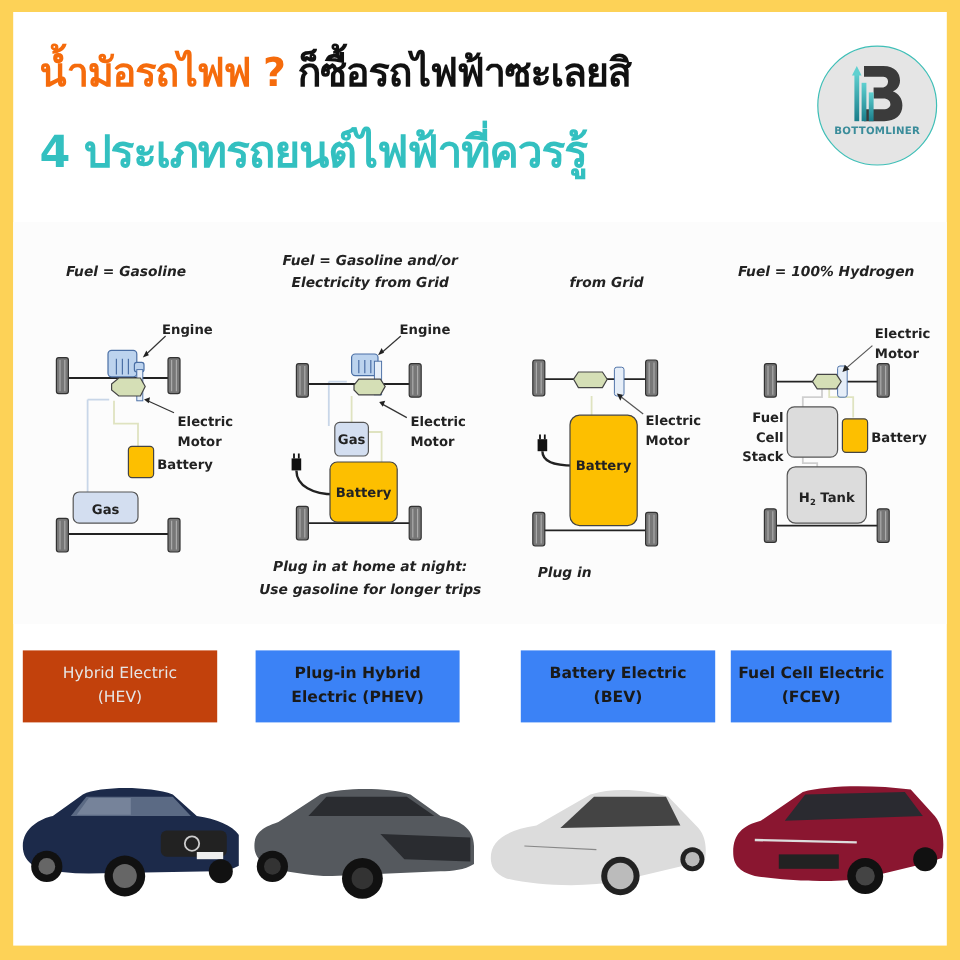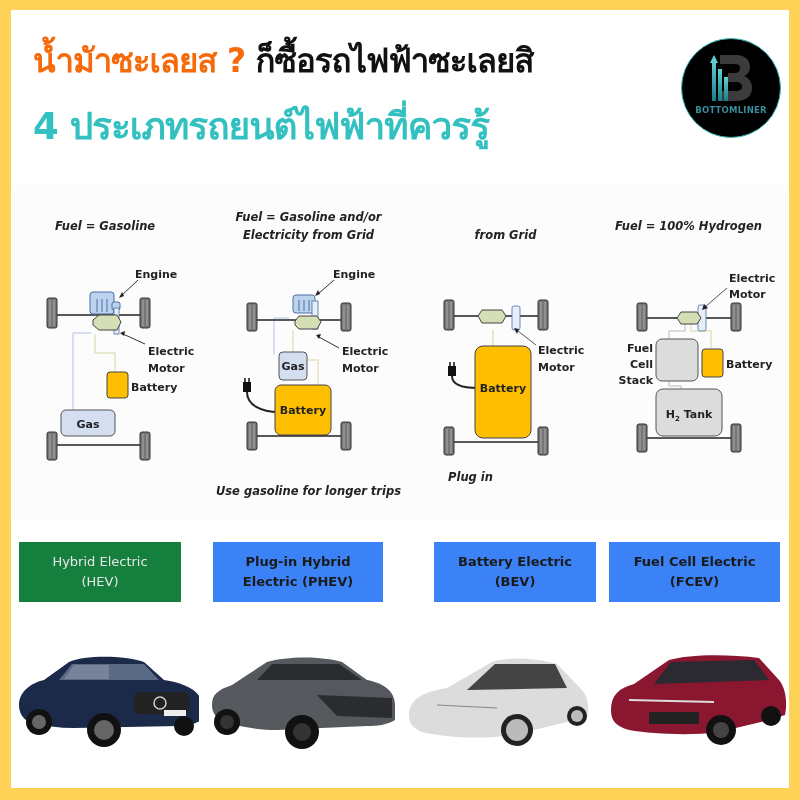--- a/index.html
+++ b/index.html
@@ -33,21 +33,21 @@
   .title-1 .part-a { color: #f56b0c; }
   .title-1 .part-b { color: #111111; }
   .title-2 { top: 86px; font-size: 37px; color: #33c0c0; }
 
   .logo {
     position: absolute;
     left: 670px; top: 28px;
     width: 100px; height: 100px;
     border-radius: 50%;
     border: 1.5px solid #3fbfb7;
-    background: #000000;
+    background: #e5e5e5;
   }
   .logo svg { position: absolute; left: 28px; top: 12px; }
   .logo-text {
     position: absolute;
     left: 0; right: 0; top: 66px;
     text-align: center;
     font-family: "DejaVu Sans", sans-serif;
     font-weight: bold;
     font-size: 8.5px;
     color: #3a8c9a;
@@ -100,35 +100,35 @@
     align-items: center;
     justify-content: center;
     text-align: center;
     font-family: "DejaVu Sans", sans-serif;
     font-weight: bold;
     font-size: 13px;
     line-height: 20px;
     color: #1a1a1a;
     background: #3b82f6;
   }
-  .type-box.muted { background: #15803d; color: #e6e6e6; font-weight: normal; }
+  .type-box.muted { background: #c2410c; color: #e6e6e6; font-weight: normal; }
 
   .car {
     position: absolute;
     top: 640px;
   }
 </style>
 </head>
 <body>
 
 <div class="frame">
   <div class="diagram-bg"></div>
 
   <div class="title-line title-1">
-    <span class="part-a">น้ำมัาซะเลยส ?</span>
+    <span class="part-a">น้ำมัอรถไฟฟ ?</span>
     <span class="part-b">ก็ซื้อรถไฟฟ้าซะเลยสิ</span>
   </div>
   <div class="title-line title-2">4 ประเภทรถยนต์ไฟฟ้าที่ควรรู้</div>
 
   <div class="logo">
     <svg width="44" height="52" viewBox="0 0 44 52">
       <defs>
         <linearGradient id="tealg" x1="0" y1="0" x2="0" y2="1">
           <stop offset="0" stop-color="#5fd0d0"></stop>
           <stop offset="1" stop-color="#1a7d8a"></stop>
@@ -231,20 +231,21 @@
       <rect x="36" y="222" width="10" height="28" rx="2" fill="#777" stroke="#333"></rect>
       <line x1="39" y1="224" x2="39" y2="248" stroke="#aaa"></line>
         <line x1="43" y1="224" x2="43" y2="248" stroke="#aaa"></line>
       <rect x="130" y="222" width="10" height="28" rx="2" fill="#777" stroke="#333"></rect>
       <line x1="133" y1="224" x2="133" y2="248" stroke="#aaa"></line>
         <line x1="137" y1="224" x2="137" y2="248" stroke="#aaa"></line>
       <text class="dlabel" x="122" y="78">Engine</text>
       <text class="dlabel" x="131" y="155">Electric</text>
       <text class="dlabel" x="131" y="172">Motor</text>
     </svg>
+    <div class="caption" style="top:263px;">Plug in at home at night:</div>
     <div class="caption" style="top:282px;">Use gasoline for longer trips</div>
   </div>
 
   <div class="panel" style="left:397px;">
     <div class="fuel-label" style="top:26px;">from Grid</div>
     <svg class="diagram" width="195" height="320" viewBox="0 0 195 320">
       <path d="M85 130 V148" stroke="#dfe3c0" stroke-width="1.5" fill="none"></path>
       <line x1="42" y1="116" x2="138" y2="116" stroke="#222" stroke-width="1.5"></line>
       <rect x="36" y="100" width="10" height="30" rx="2" fill="#777" stroke="#333"></rect>
       <line x1="39" y1="102" x2="39" y2="128" stroke="#aaa"></line>
@@ -315,21 +316,21 @@
 
   <div class="type-box muted" style="left:8px; width:162px;">
     <div><span>Hybrid Electric</span><br><span>(HEV)</span></div>
   </div>
   <div class="type-box" style="left:202px; width:170px;">
     <div><span>Plug-in Hybrid</span><br><span>Electric (PHEV)</span></div>
   </div>
   <div class="type-box" style="left:423px; width:162px;">
     <div><span>Battery Electric</span><br><span>(BEV)</span></div>
   </div>
-  <div class="type-box" style="left:598px; width:171px;">
+  <div class="type-box" style="left:598px; width:134px;">
     <div><span>Fuel Cell Electric</span><br><span>(FCEV)</span></div>
   </div>
 
   <svg class="car" style="left:3px;" width="185" height="100" viewBox="0 0 185 100">
     <path d="M5 55 C5 40 20 32 30 30 L55 12 C70 5 110 5 130 12 L150 30 C170 33 185 40 188 52 L188 70 C180 74 175 76 165 76 L60 78 C45 78 30 76 15 72 C8 68 5 62 5 55 Z" fill="#1c2a4a"></path>
     <path d="M58 14 L130 14 L145 30 L45 30 Z" fill="#5b6a84"></path>
     <path d="M60 15 L95 15 L95 29 L50 29 Z" fill="#8894a8" opacity="0.6"></path>
     <rect x="120" y="42" width="55" height="22" rx="5" fill="#222"></rect>
     <circle cx="146" cy="53" r="6" fill="none" stroke="#ccc" stroke-width="1.5"></circle>
     <rect x="150" y="60" width="22" height="6" fill="#eee"></rect>

